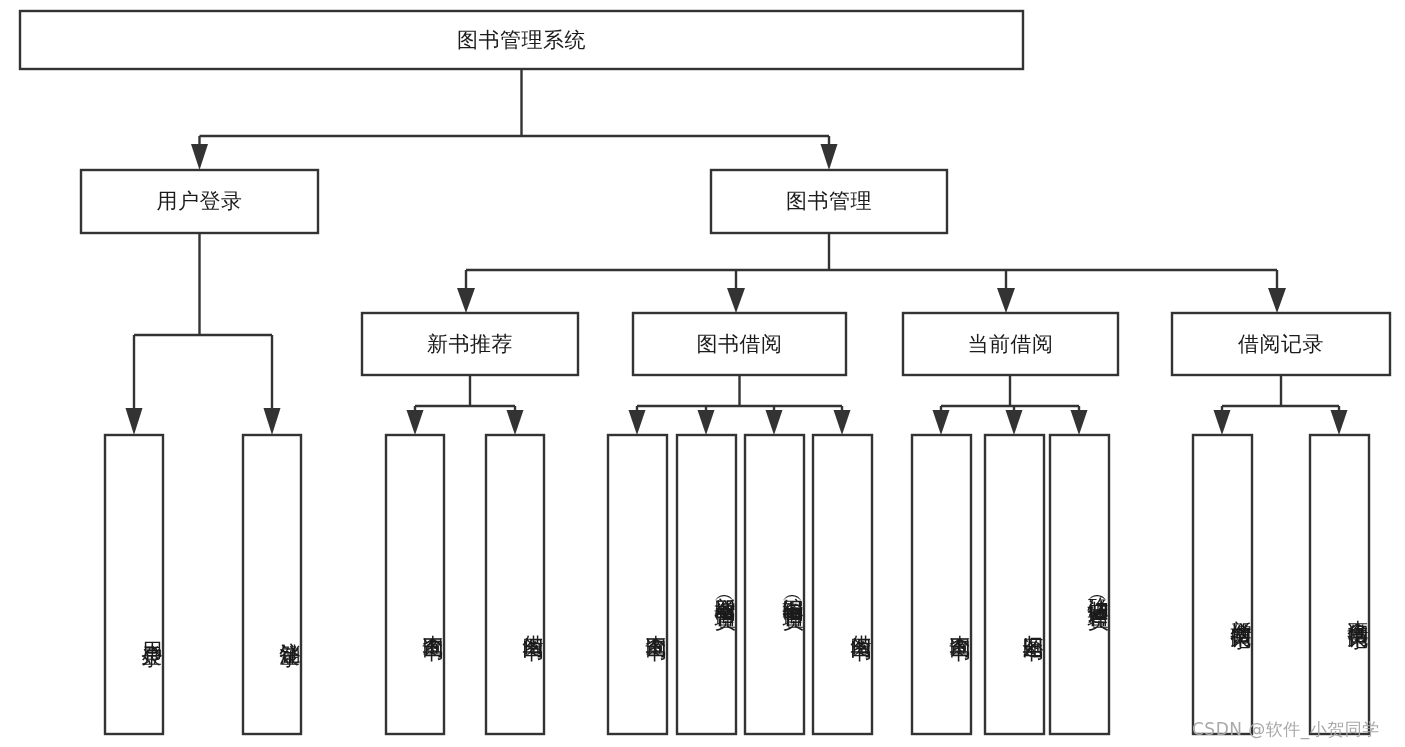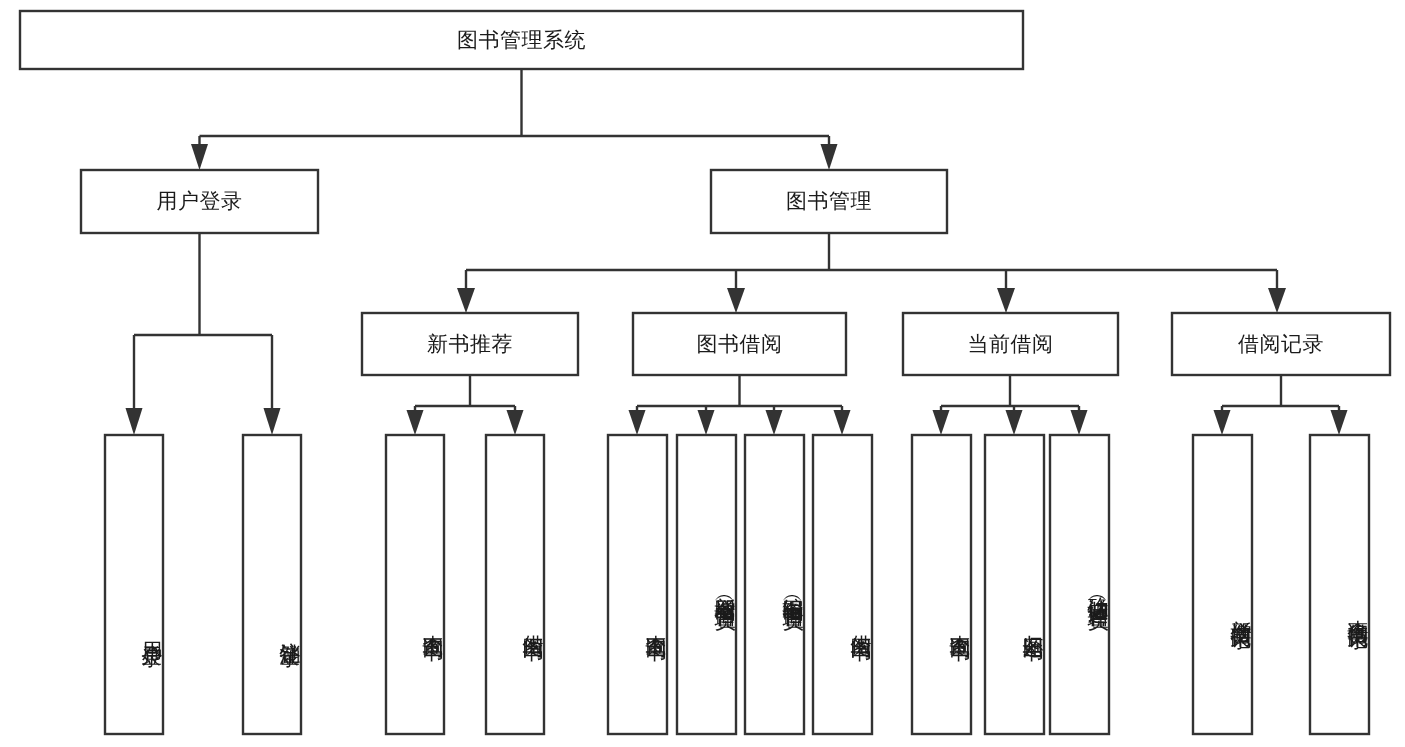--- a/index.html
+++ b/index.html
@@ -201,13 +201,14 @@
   <div class="leaf-label" style="left:608px;  top:510px; width:59px;  height:224px;">查询图书</div>
   <div class="leaf-label" style="left:677px;  top:443px; width:59px;  height:291px;">新增图书（管理员）</div>
   <div class="leaf-label" style="left:745px;  top:443px; width:59px;  height:291px;">编辑图书（管理员）</div>
   <div class="leaf-label" style="left:813px;  top:510px; width:59px;  height:224px;">借阅图书</div>
   <div class="leaf-label" style="left:912px;  top:510px; width:59px;  height:224px;">查询图书</div>
   <div class="leaf-label" style="left:985px;  top:510px; width:59px;  height:224px;">归还图书</div>
   <div class="leaf-label" style="left:1050px; top:443px; width:59px;  height:291px;">确认归还（管理员）</div>
   <div class="leaf-label" style="left:1193px; top:483px; width:59px;  height:251px;">新增借阅记录</div>
   <div class="leaf-label" style="left:1310px; top:483px; width:59px;  height:251px;">查询借阅记录</div>
 
+  <div class="watermark" style="left:1192px; top:718px;">CSDN @软件_小贺同学</div>
 </div>
 
 </body></html>

